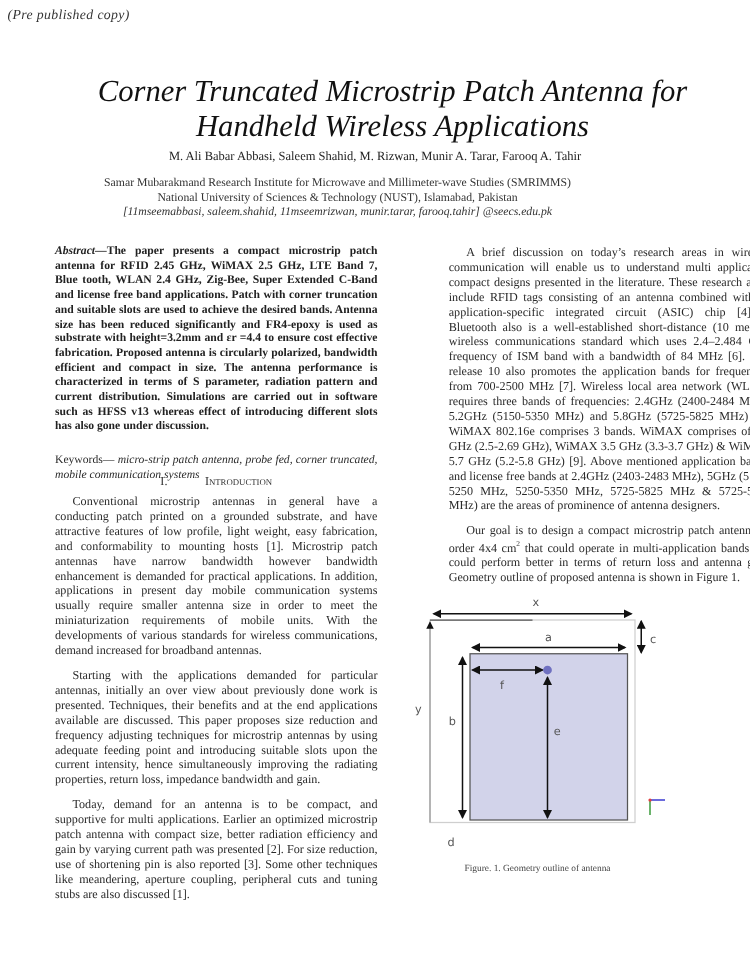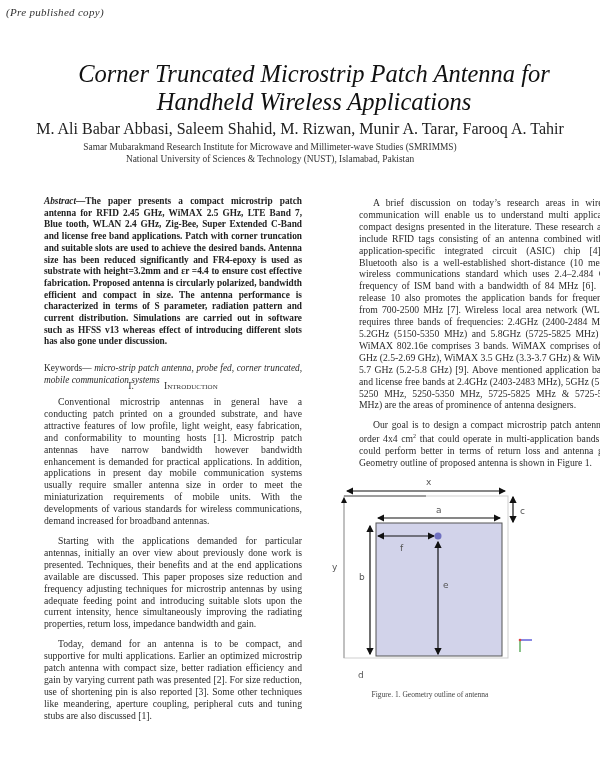--- a/index.html
+++ b/index.html
@@ -1,21 +1,21 @@
 <!DOCTYPE html>
 <html><head>
 <meta charset="utf-8">
 <style>
   html, body { margin:0; padding:0; background:#ffffff; }
   body { width:600px; height:776px; position:relative; overflow:hidden;
          font-family:"Liberation Serif", serif; color:#222; }
   .pre { position:absolute; left:6px; top:6px; font-size:11px; font-style:italic; color:#333; letter-spacing:0.3px; }
   .title { position:absolute; left:0; width:600px; top:60px; text-align:center;
            font-size:24.5px; font-style:italic; line-height:28px; color:#111;padding-left:14px; }
-  .authors { position:absolute; left:0; width:600px; top:120px; text-align:center; font-size:16px; color:#222; }
+  .authors { position:absolute; left:0; width:600px; top:120px; text-align:center; font-size:10px; color:#222; }
   .affil { position:absolute; left:0; width:540px; top:142px; text-align:center; font-size:9.4px; line-height:11.7px; color:#333; }
   .affil .em { font-style:italic; }
   .col { position:absolute; font-size:9.7px; line-height:11.9px; text-align:justify; color:#2a2a2a; }
   .left { left:44px; width:258px; }
   .right { left:319px; width:258px;margin-left:40px; }
   .abstract { top:196px; font-weight:bold; font-size:9.3px; line-height:11.7px; color:#222; }
   .abstract .lab { font-style:italic; font-weight:bold; }
   .kw { top:363px; font-weight:normal; font-size:9.3px; line-height:11.7px; }
   .kw .it { font-style:italic; }
   .sec { position:absolute; left:44px; width:258px; top:380px; text-align:center; font-size:9.7px; color:#333; }
@@ -35,20 +35,21 @@
 <div class="title">
   <div>Corner Truncated Microstrip Patch Antenna for</div>
   <div>Handheld Wireless Applications</div>
 </div>
 
 <div class="authors">M. Ali Babar Abbasi, Saleem Shahid, M. Rizwan, Munir A. Tarar, Farooq A. Tahir</div>
 
 <div class="affil">
   <div>Samar Mubarakmand Research Institute for Microwave and Millimeter-wave Studies (SMRIMMS)</div>
   <div>National University of Sciences &amp; Technology (NUST), Islamabad, Pakistan</div>
+  <div class="em">[11mseemabbasi, saleem.shahid, 11mseemrizwan, munir.tarar, farooq.tahir] @seecs.edu.pk</div>
 </div>
 
 <div class="col left abstract">
   <span class="lab">Abstract</span><span>—The paper presents a compact microstrip patch antenna for RFID 2.45 GHz, WiMAX 2.5 GHz, LTE Band 7, Blue tooth, WLAN 2.4 GHz, Zig-Bee, Super Extended C-Band and license free band applications. Patch with corner truncation and suitable slots are used to achieve the desired bands. Antenna size has been reduced significantly and FR4-epoxy is used as substrate with height=3.2mm and εr =4.4 to ensure cost effective fabrication. Proposed antenna is circularly polarized, bandwidth efficient and compact in size. The antenna performance is characterized in terms of S parameter, radiation pattern and current distribution. Simulations are carried out in software such as HFSS v13 whereas effect of introducing different slots has also gone under discussion.</span>
 </div>
 
 <div class="col left kw">
   <span>Keywords—</span><span class="it"> micro-strip patch antenna, probe fed, corner truncated, mobile communication systems</span>
 </div>
 

